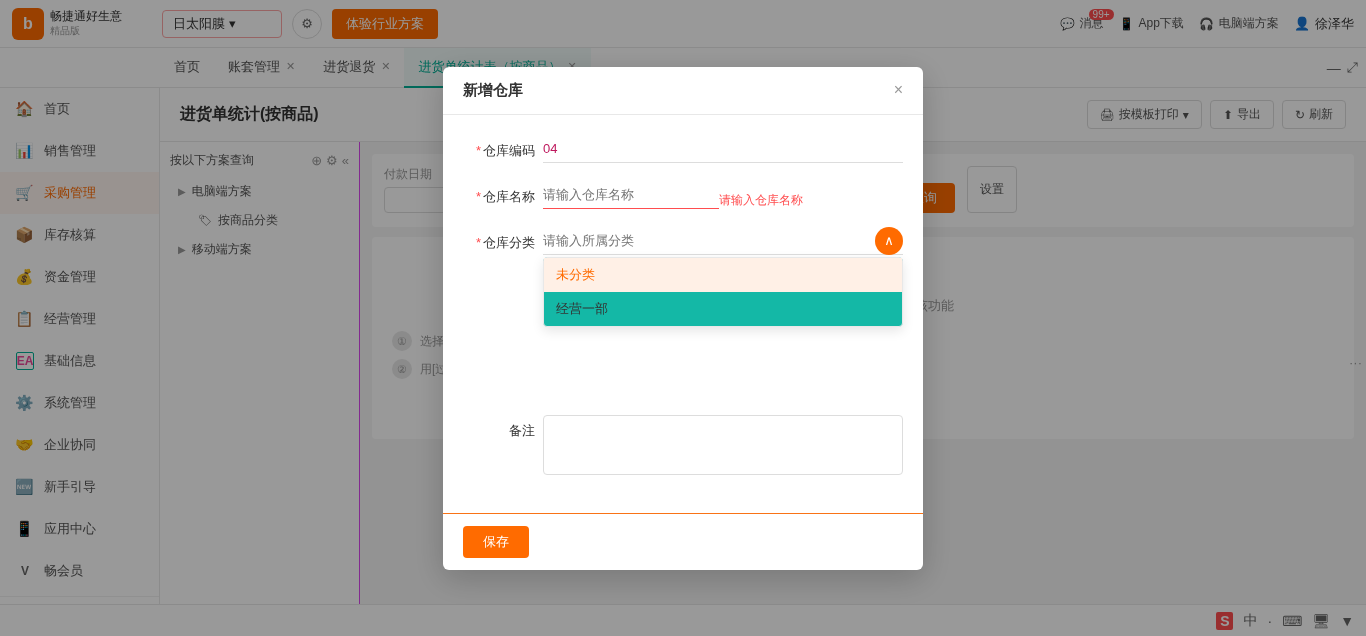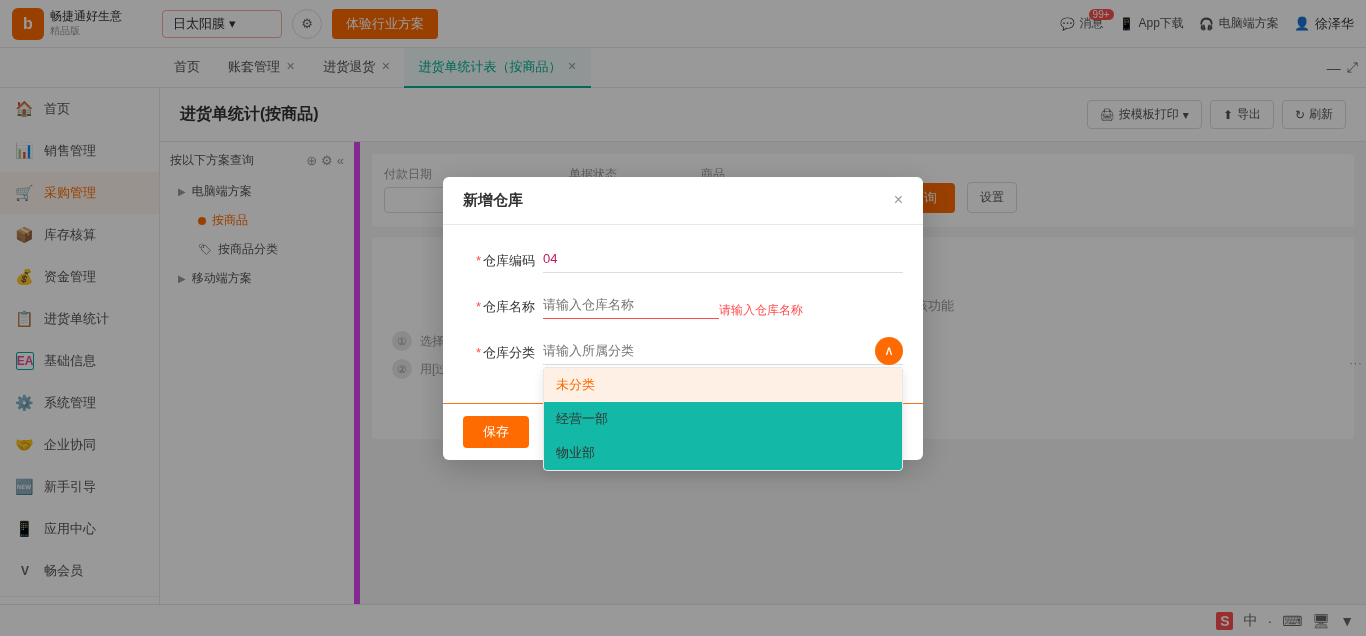--- a/index.html
+++ b/index.html
@@ -107,21 +107,21 @@
     .page-actions { display: flex; align-items: center; gap: 8px; }
     .action-btn {
       display: flex; align-items: center; gap: 4px;
       padding: 5px 12px; border: 1px solid #ddd; border-radius: 4px;
       background: #fff; cursor: pointer; color: #555; font-size: 12px;
     }
 
     
     .query-area { display: flex; background: #f5f5f5; }
     .left-panel {
-      width: 200px; background: #fff; border-right: 6px solid #d946ef;
+      width: 200px; background: #fff; border-right: 1px solid #d946ef;
       padding: 10px;
     }
     .panel-header {
       display: flex; align-items: center; justify-content: space-between;
       margin-bottom: 8px; font-size: 12px; color: #555;
     }
     .panel-header-icons { display: flex; gap: 4px; }
     .panel-icon { cursor: pointer; color: #999; font-size: 13px; }
     .tree-item {
       padding: 6px 8px; cursor: pointer; font-size: 12px; color: #555;
@@ -146,21 +146,21 @@
       border: 1px solid #ddd; border-radius: 4px; padding: 5px 8px;
       font-size: 12px; min-width: 120px; outline: none; background: #fff;
     }
     .query-btn {
       background: #ff6b00; color: #fff; border: none;
       padding: 6px 18px; border-radius: 4px; cursor: pointer; font-size: 13px;
       align-self: flex-end; margin-bottom: 2px;
     }
     .settings-btn {
       background: #fff; color: #555; border: 1px solid #ddd;
-      padding: 6px 12px; border-radius: 4px; cursor: pointer; font-size: 12px;
+      padding: 14px 12px; border-radius: 4px; cursor: pointer; font-size: 12px;
       align-self: flex-end; margin-bottom: 2px;
     }
 
     
     .data-table { background: #fff; border-radius: 4px; overflow: hidden; }
     .table-empty {
       text-align: center; padding: 60px 20px; color: #999; font-size: 13px;
     }
 
     
@@ -330,21 +330,21 @@
     <div class="sidebar-item">
       <span class="sidebar-icon">📦</span>
       <span>库存核算</span>
     </div>
     <div class="sidebar-item">
       <span class="sidebar-icon">💰</span>
       <span>资金管理</span>
     </div>
     <div class="sidebar-item">
       <span class="sidebar-icon">📋</span>
-      <span>进货单统计</span>
+      <span>经营管理</span>
     </div>
     <div class="sidebar-item">
       <span class="sidebar-icon" style="font-style:normal;font-size:12px;font-weight:bold;color:#ec4899;border:1px solid #00b096;border-radius:2px;padding:1px 3px;">EA</span>
       <span>基础信息</span>
     </div>
     <div class="sidebar-item">
       <span class="sidebar-icon">⚙️</span>
       <span>系统管理</span>
     </div>
     <div class="sidebar-item">
@@ -398,24 +398,20 @@
           <div class="panel-header-icons">
             <span class="panel-icon">⊕</span>
             <span class="panel-icon">⚙</span>
             <span class="panel-icon">«</span>
           </div>
         </div>
         <div class="tree-item">
           <span class="tree-arrow">▶</span>
           <span>电脑端方案</span>
         </div>
-        <div class="tree-item active" style="padding-left: 28px;">
-          <div class="active-dot"></div>
-          <span>按商品</span>
-        </div>
         <div class="tree-item" style="padding-left: 28px; display: flex; align-items: center; gap: 6px;">
           <span style="font-size:11px;">🏷</span>
           <span>按商品分类</span>
         </div>
         <div class="tree-item">
           <span class="tree-arrow">▶</span>
           <span>移动端方案</span>
         </div>
       </div>
 
@@ -484,25 +480,28 @@
       </div>
 
       <div class="form-row" style="position:relative;">
         <span class="form-label required">仓库分类</span>
         <div class="form-select-wrap">
           <input class="form-select-input" type="text" placeholder="请输入所属分类" style="">
           <div class="select-arrow">∧</div>
           <div class="dropdown-list">
             <div class="dropdown-item selected">未分类</div>
             <div class="dropdown-item">经营一部</div>
-            <div class="dropdown-item">物业部</div>
-          </div>
-        </div>
-      </div>
-
+          </div>
+        </div>
+      </div>
+
+      <div class="form-row" style="margin-top: 160px;">
+        <span class="form-label">备注</span>
+        <textarea class="form-textarea" style=""></textarea>
+      </div>
     </div>
     <div class="modal-footer">
       <button class="btn-save">保存</button>
     </div>
   </div>
 </div>
 
 <div class="status-bar">
   <span class="status-icon" style="background:#ff4d4f;color:#fff;border-radius:2px;padding:1px 4px;font-weight:bold;">S</span>
   <span class="status-icon">中</span>

